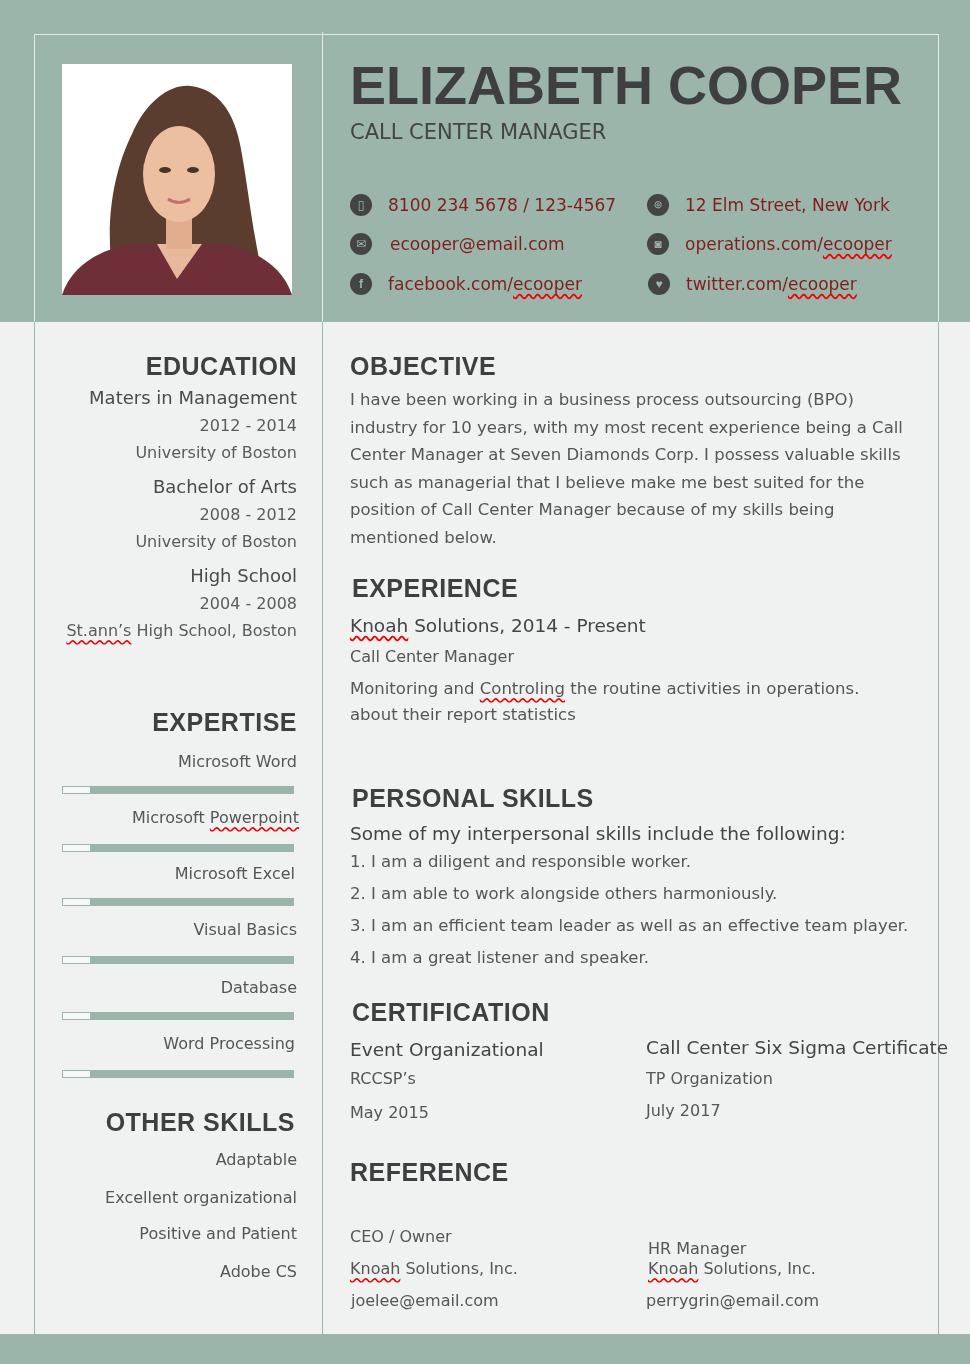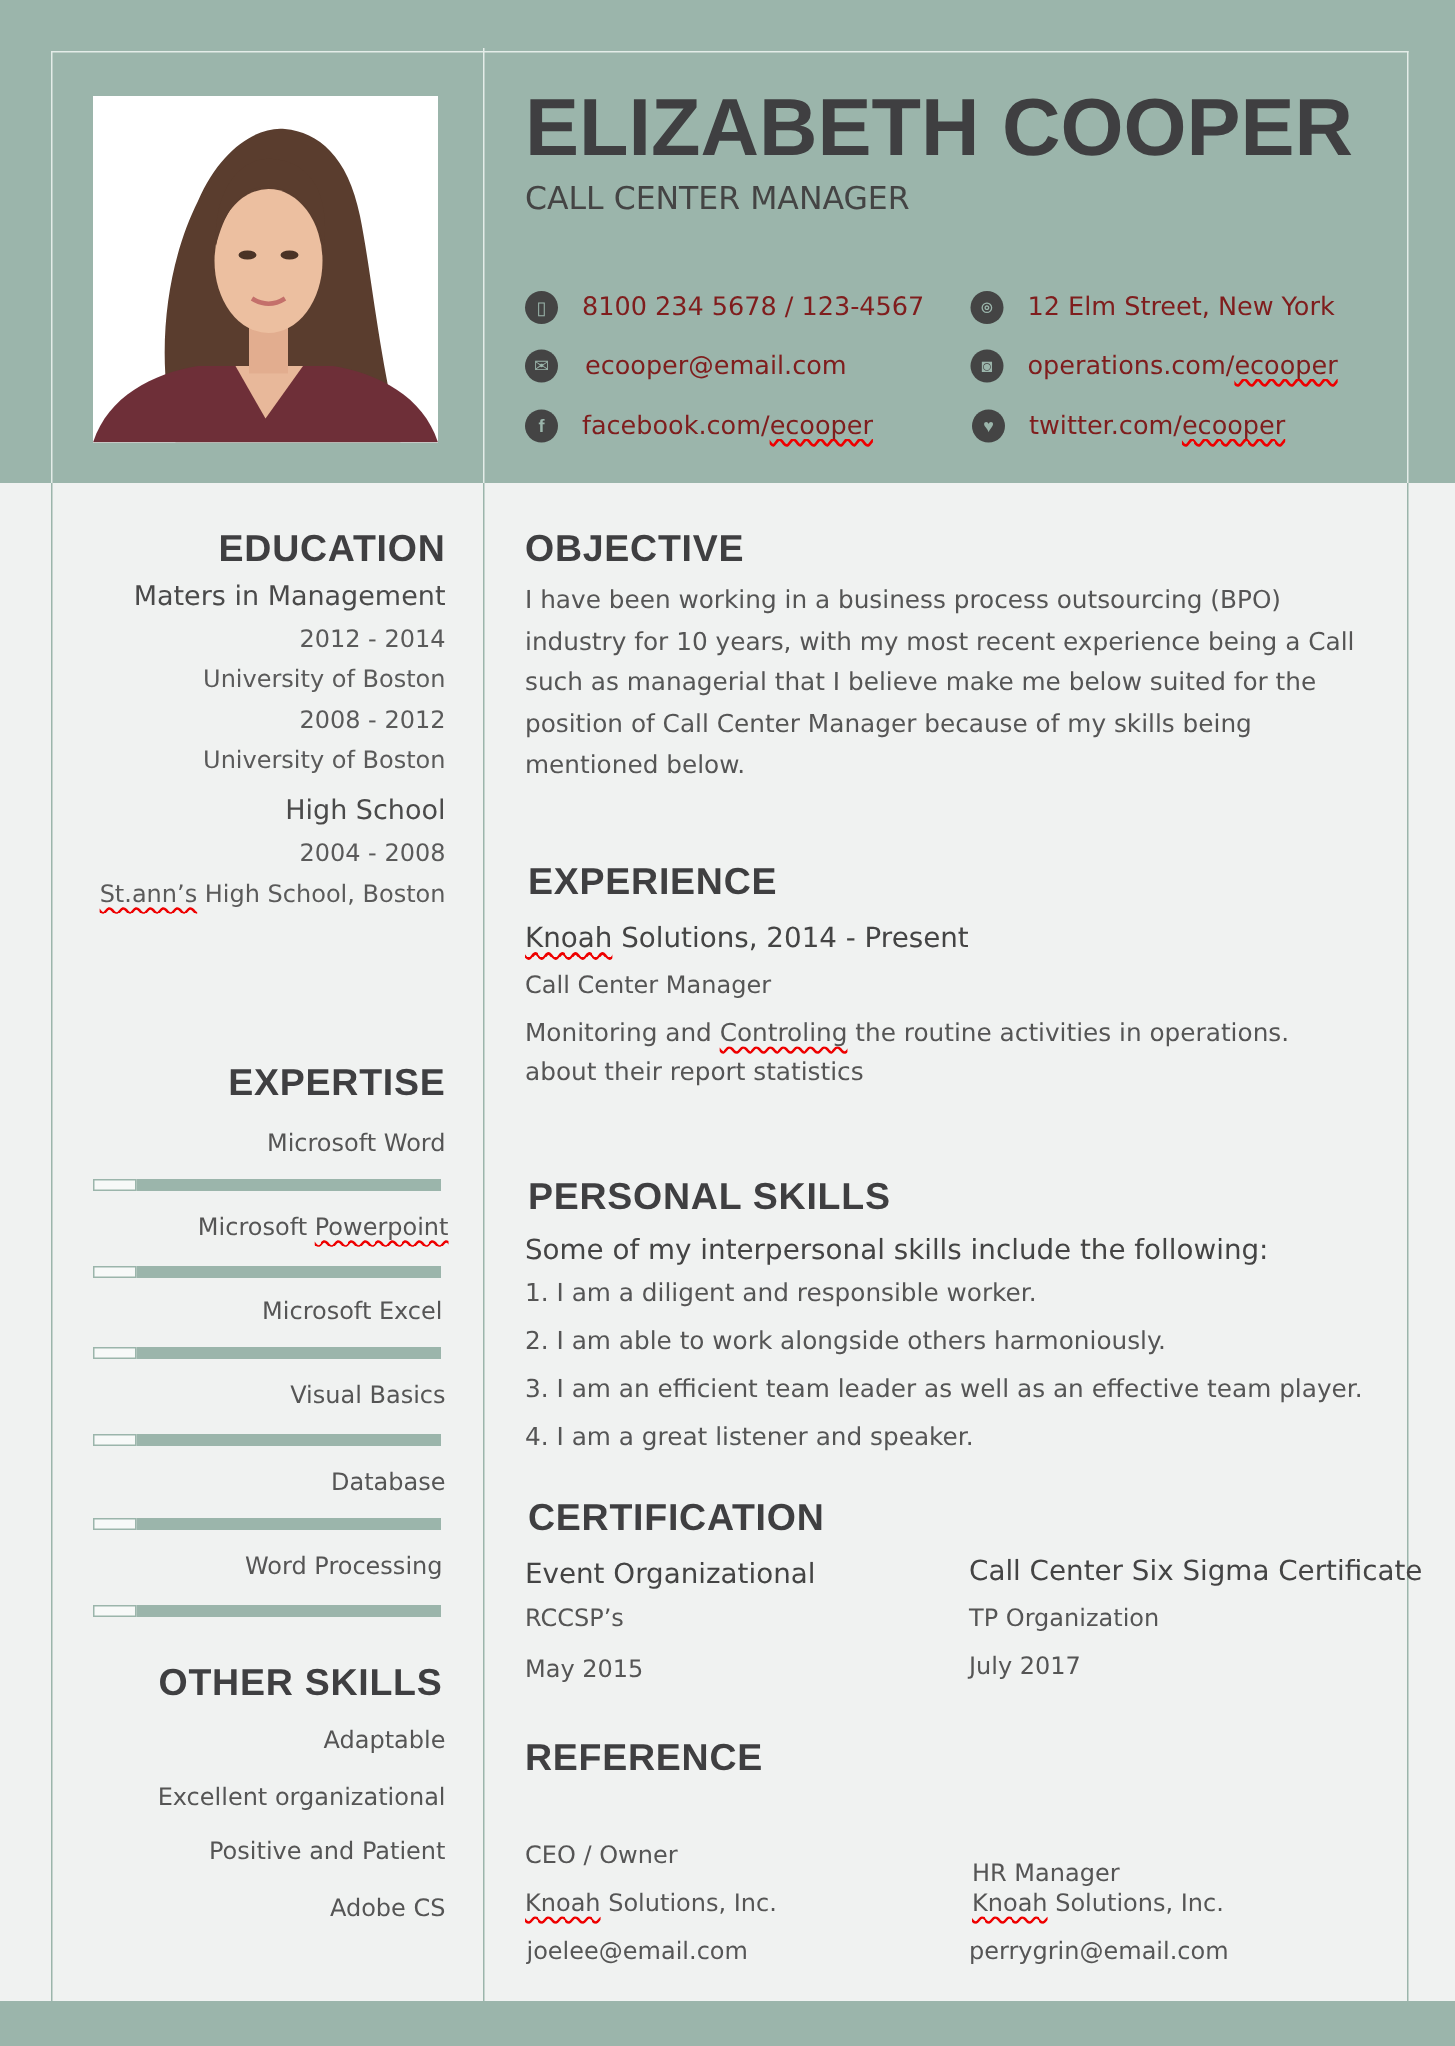--- a/index.html
+++ b/index.html
@@ -118,20 +118,21 @@
 <div class="contact" style="left:648px; top:273px;">
   <span class="ic">♥</span>
   <span class="txt"><span>twitter.com/</span><span class="squig">ecooper</span></span>
 </div>
 
 <div class="left-col" style="top:352px;">
   <div class="sec-h">EDUCATION</div>
   <div class="edu-deg" style="margin-top:6px;">Maters in Management</div>
   <div class="edu-line">2012 - 2014</div>
   <div class="edu-line">University of Boston</div>
+  <div class="edu-deg" style="margin-top:14px;">Bachelor of Arts</div>
   <div class="edu-line">2008 - 2012</div>
   <div class="edu-line">University of Boston</div>
   <div class="edu-deg" style="margin-top:14px;">High School</div>
   <div class="edu-line">2004 - 2008</div>
   <div class="edu-line"><span class="squig">St.ann’s</span><span> High School, Boston</span></div>
 </div>
 
 <div class="abs sec-h" style="left:40px; width:257px; text-align:right; top:708px;">EXPERTISE</div>
 
 <div class="abs skill-label" style="left:40px; width:257px; text-align:right; top:752px;">Microsoft Word</div>
@@ -173,21 +174,22 @@
 <div class="abs sec-h" style="left:40px; width:255px; text-align:right; top:1108px;">OTHER SKILLS</div>
 <div class="abs skill-label" style="left:40px; width:257px; text-align:right; top:1150px;">Adaptable</div>
 <div class="abs skill-label" style="left:40px; width:257px; text-align:right; top:1188px;">Excellent organizational</div>
 <div class="abs skill-label" style="left:40px; width:257px; text-align:right; top:1224px;">Positive and Patient</div>
 <div class="abs skill-label" style="left:40px; width:257px; text-align:right; top:1262px;">Adobe CS</div>
 
 <div class="abs sec-h" style="left:350px; top:352px;">OBJECTIVE</div>
 <div class="abs body-text" style="left:350px; top:386px;">
   <div>I have been working in a business process outsourcing (BPO)</div>
   <div>industry for 10 years, with my most recent experience being a Call</div>
-  <div>such as managerial that I believe make me below suited for the</div>
+  <div>Center Manager at Seven Diamonds Corp. I possess valuable skills</div>
+  <div>such as managerial that I believe make me best suited for the</div>
   <div>position of Call Center Manager because of my skills being</div>
   <div>mentioned below.</div>
 </div>
 
 <div class="abs sec-h" style="left:352px; top:574px;">EXPERIENCE</div>
 <div class="abs sub-h" style="left:350px; top:615px;"><span class="squig">Knoah</span><span> Solutions, 2014 - Present</span></div>
 <div class="abs small" style="left:350px; top:647px;">Call Center Manager</div>
 <div class="abs body-text" style="left:350px; top:676px; line-height:26px;">
   <div><span>Monitoring and </span><span class="squig">Controling</span><span> the routine activities in operations.</span></div>
   <div>about their report statistics</div>

